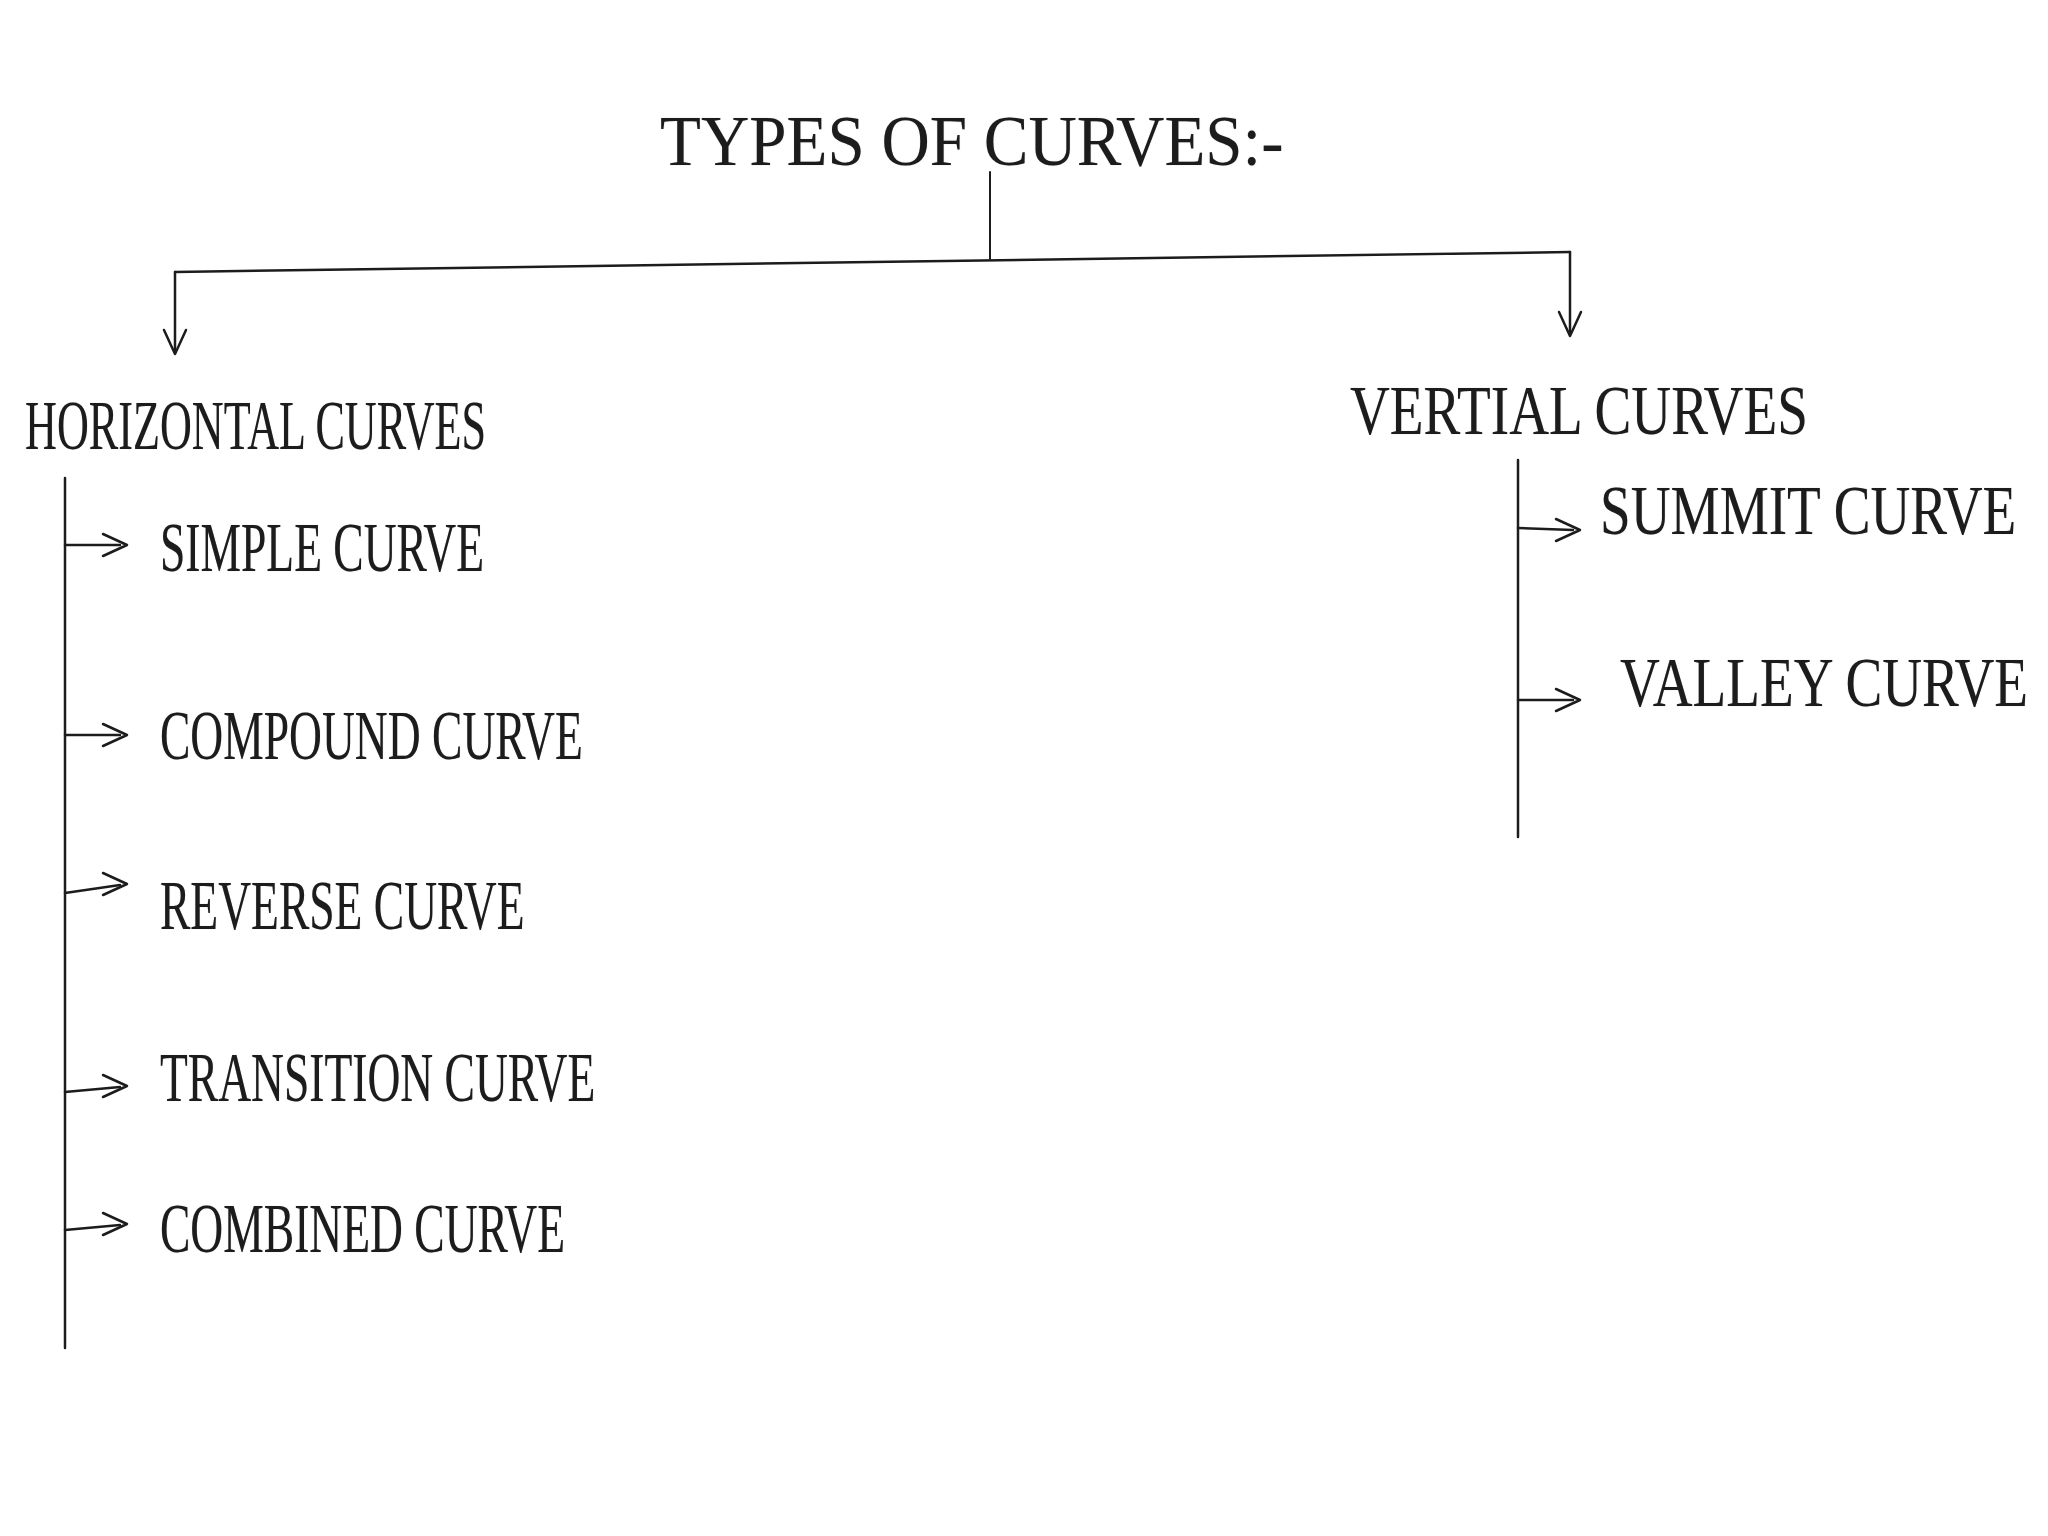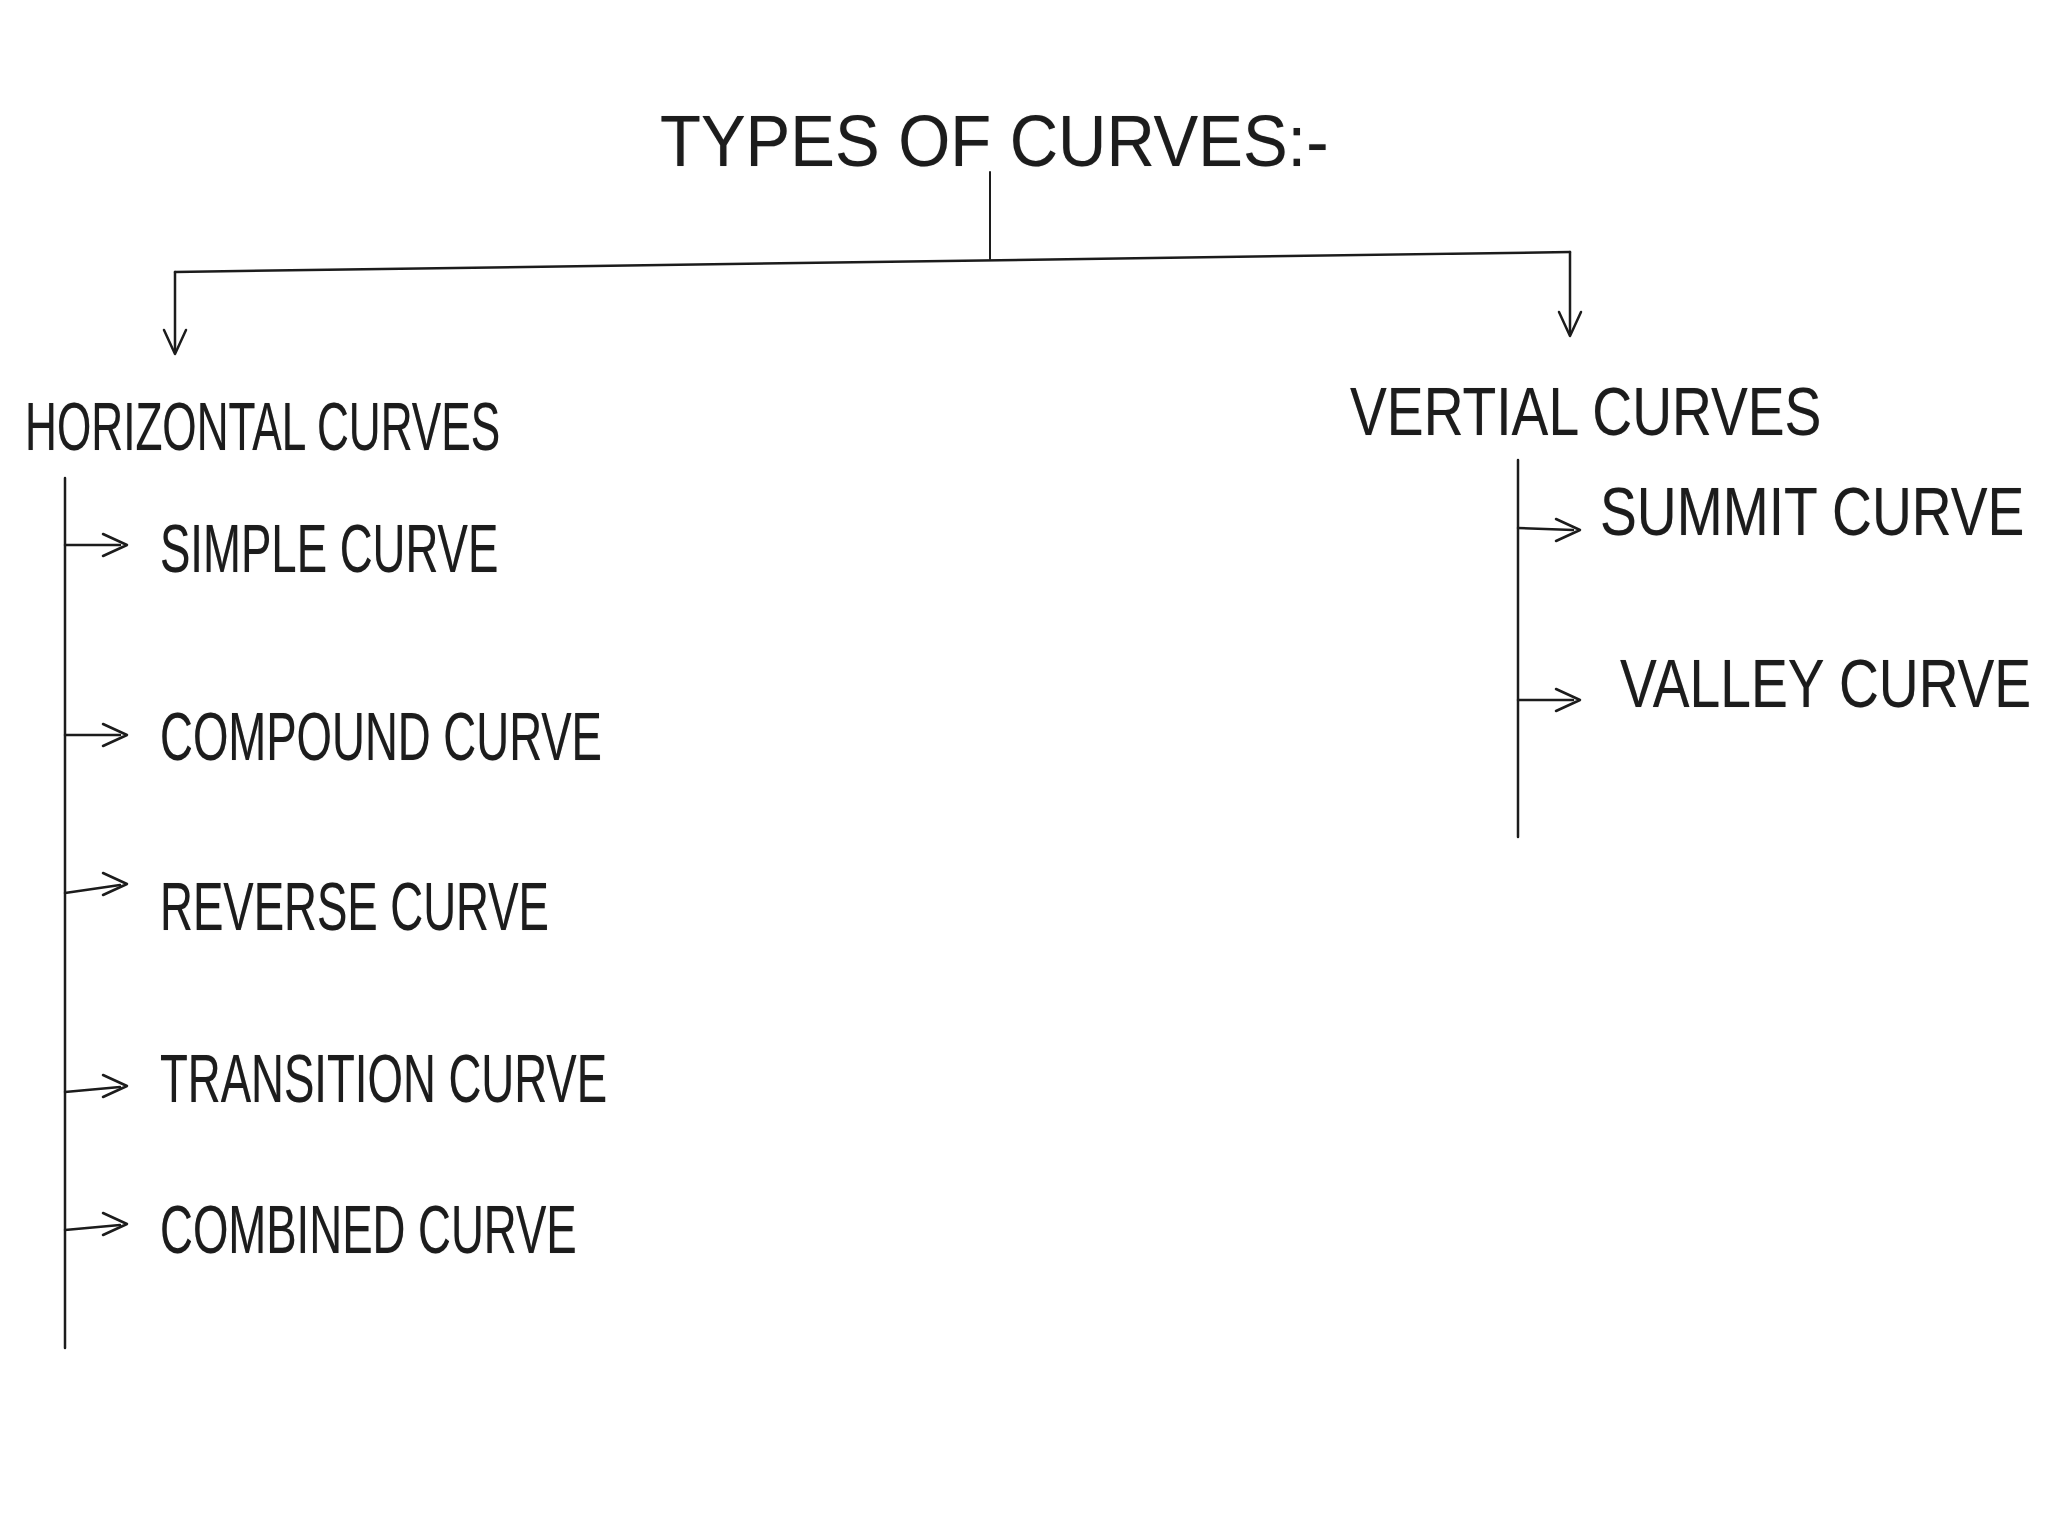--- a/index.html
+++ b/index.html
@@ -10,21 +10,21 @@
     width: 2048px;
     height: 1536px;
     background: #ffffff;
     overflow: hidden;
   }
   #canvas {
     position: relative;
     width: 2048px;
     height: 1536px;
     background: var(--bg, #ffffff);
-    font-family: Liberation Sans, sans-serif;
+    font-family: Liberation Serif, serif;
   }
   #lines {
     position: absolute;
     left: 0;
     top: 0;
   }
   #lines line, #lines polyline {
     stroke: var(--ink, #1c1c1c);
     stroke-width: 2.5;
     fill: none;

